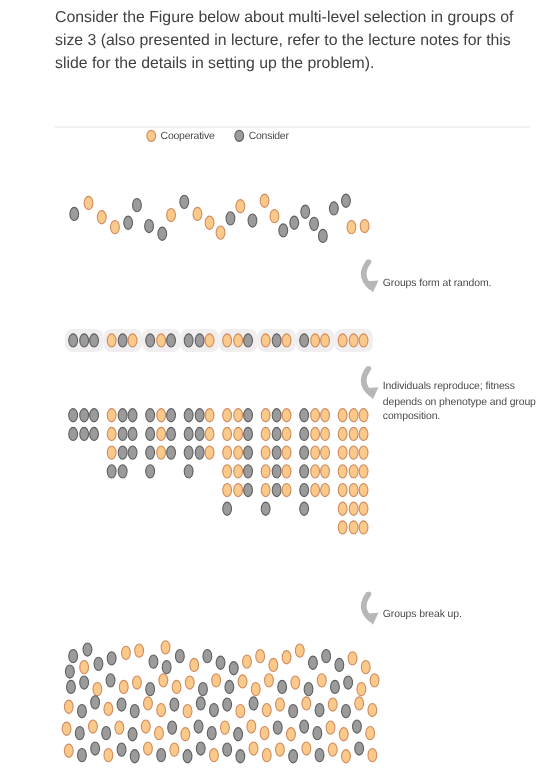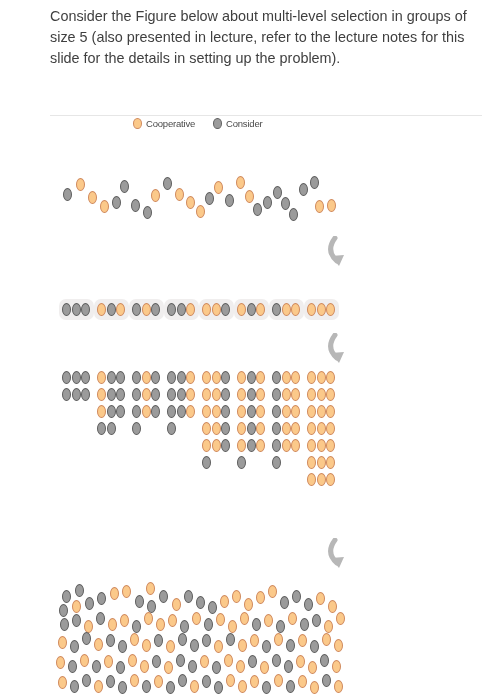--- a/index.html
+++ b/index.html
@@ -84,21 +84,21 @@
   .group-bg {
     position: absolute;
     border-radius: 7px;
     background: #f0eeee;
   }
   .stage { position: absolute; left: 0; top: 0; }
 </style>
 </head>
 <body>
 
-<div class="question-text">Consider the Figure below about multi-level selection in groups of size 5 (also presented in lecture, refer to the lecture notes for this slide for the details in setting up the problem).</div>
+<div class="question-text">Consider the Figure below about multi-level selection in groups of size 3 (also presented in lecture, refer to the lecture notes for this slide for the details in setting up the problem).</div>
 <div class="divider"></div>
 
 <div class="figure">
 
   <div class="legend">
     <div class="legend-entry">
       <span class="legend-swatch" style="background:#fbc98a;border:1px solid #d08a5e;"></span>
       <span class="legend-label">Cooperative</span>
     </div>
     <div class="legend-entry">
@@ -400,24 +400,27 @@
       <div class="cell" style="left: 298px; top: 675px; width: 9px; height: 13px; background: rgb(251, 201, 138); border: 1px solid rgb(208, 138, 94);"></div>
       <div class="cell" style="left: 310px; top: 681px; width: 9px; height: 13px; background: rgb(251, 201, 138); border: 1px solid rgb(208, 138, 94);"></div>
       <div class="cell" style="left: 322px; top: 674px; width: 9px; height: 13px; background: rgb(155, 155, 155); border: 1px solid rgb(95, 95, 95);"></div>
       <div class="cell" style="left: 334px; top: 680px; width: 9px; height: 13px; background: rgb(251, 201, 138); border: 1px solid rgb(208, 138, 94);"></div>
     </div>
 
   <svg class="arrow-svg" style="left:327px;top:236px;" width="26" height="34" viewBox="0 0 26 34">
     <path d="M8 2 C2 10, 2 18, 10 25" stroke="#b7b7b7" stroke-width="5" fill="none" stroke-linecap="round"></path>
     <path d="M4 20 L12 30 L17 19 Z" fill="#b7b7b7"></path>
   </svg>
+  <div class="arrow-label" style="left:348px;top:251px;">Groups form at random.</div>
 
   <svg class="arrow-svg" style="left:327px;top:333px;" width="26" height="34" viewBox="0 0 26 34">
     <path d="M8 2 C2 10, 2 18, 10 25" stroke="#b7b7b7" stroke-width="5" fill="none" stroke-linecap="round"></path>
     <path d="M4 20 L12 30 L17 19 Z" fill="#b7b7b7"></path>
   </svg>
+  <div class="arrow-label" style="left:348px;top:345px;">Individuals reproduce; fitness depends on phenotype and group composition.</div>
 
   <svg class="arrow-svg" style="left:327px;top:538px;" width="26" height="34" viewBox="0 0 26 34">
     <path d="M8 2 C2 10, 2 18, 10 25" stroke="#b7b7b7" stroke-width="5" fill="none" stroke-linecap="round"></path>
     <path d="M4 20 L12 30 L17 19 Z" fill="#b7b7b7"></path>
   </svg>
+  <div class="arrow-label" style="left:348px;top:552px;">Groups break up.</div>
 
 </div>
 
 </body></html>

